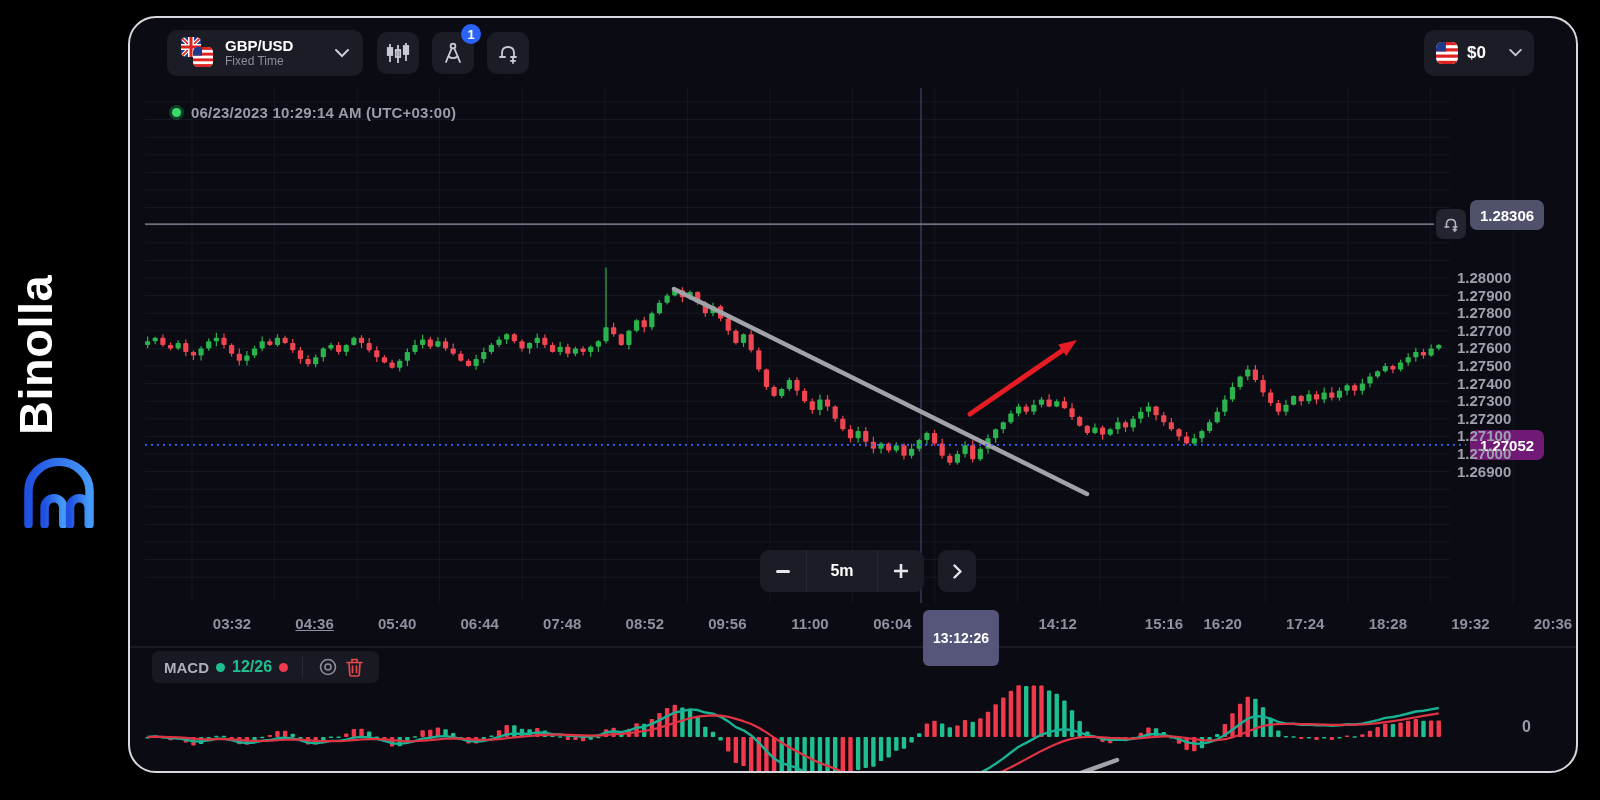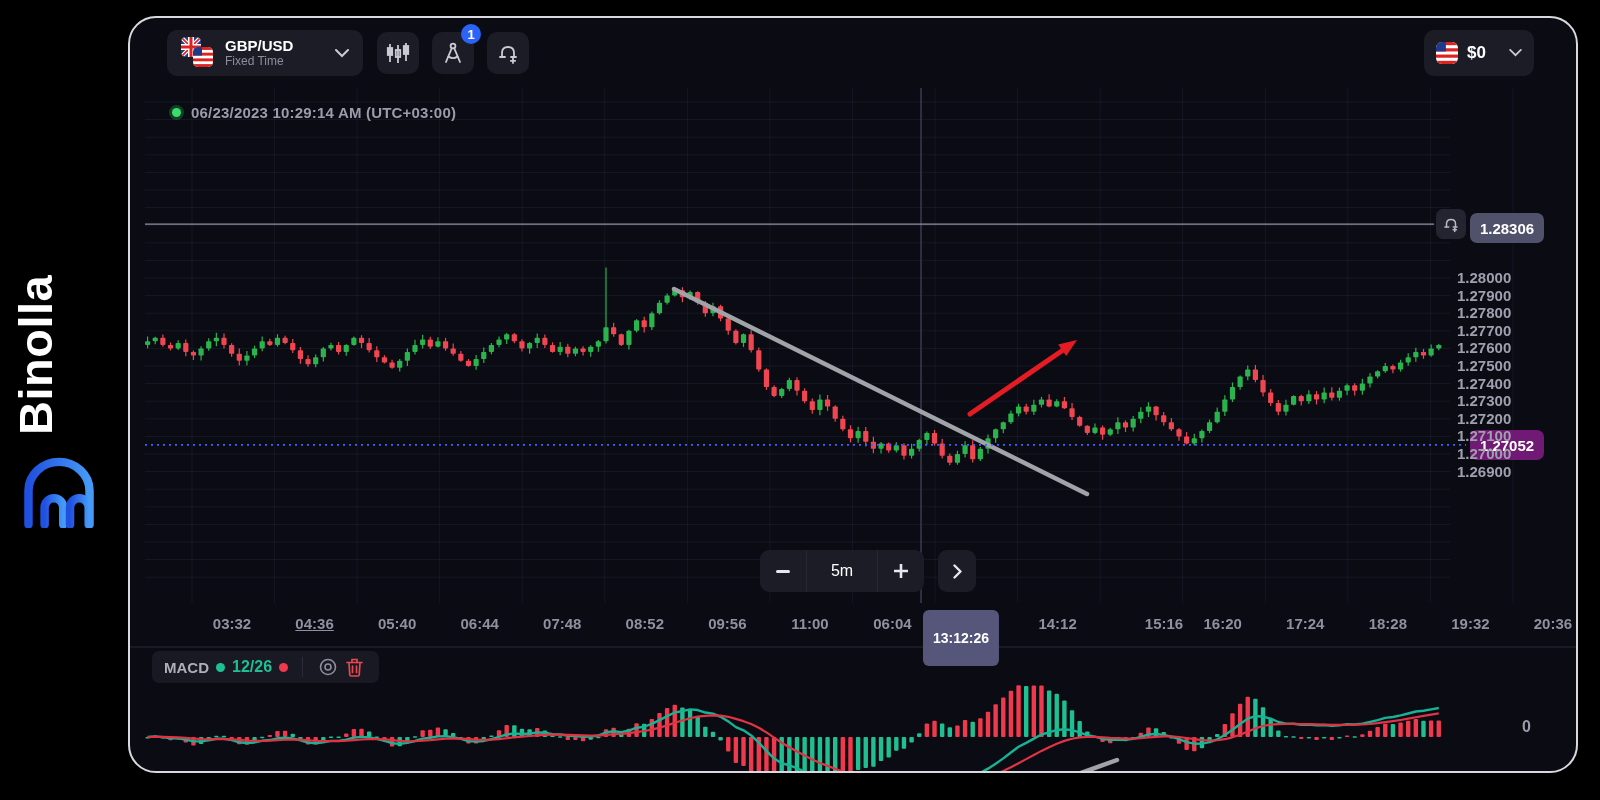--- a/index.html
+++ b/index.html
@@ -47,33 +47,33 @@
   .ylab { position:absolute; left:1327px; color:#9fa0ad; font-size:15px; font-weight:600;text-align:center; }
   .xlab { position:absolute; top:597px; color:#8f90a0; font-size:15px; font-weight:600;
           transform:translateX(-50%);margin-left:40px; }
   .xlab.selected { background:#55567a; color:#fff; border-radius:6px; padding:20px 10px;
                    top:592px; font-size:14px; font-weight:700; }
 
   
   .price-tag { position:absolute; left:1340px; width:74px; height:30px; border-radius:7px;
                color:#fff; font-size:15px; font-weight:700; display:flex; align-items:center;
                justify-content:center; }
-  .alarm-tag { top:195px; background:#50516b; }
+  .alarm-tag { top:182px; background:#50516b; }
   .cur-tag   { top:412px; background:#701a75; }
   .alarm-bell-btn { position:absolute; left:1306px; top:191px; width:30px; height:30px;
                     background:#23242f; border-radius:7px; display:flex; align-items:center;
                     justify-content:center; cursor:pointer; }
 
   
   .zoom-group { position:absolute; left:630px; top:532px; height:42px; background:#1b1c26;
                 border-radius:9px; display:flex; align-items:center; overflow:hidden; }
   .zg-cell { height:100%; display:flex; align-items:center; justify-content:center;
              color:#e7e8ee; cursor:pointer; }
   .zg-minus,.zg-plus { width:46px; font-size:22px; }
-  .zg-int { width:72px; color:#fff; font-size:16px; font-weight:400;
+  .zg-int { width:72px; color:#fff; font-size:16px; font-weight:700;
             border-left:1px solid #262734; border-right:1px solid #262734; }
   .zoom-next { position:absolute; left:808px; top:532px; width:38px; height:42px;
                background:#1b1c26; border-radius:9px; display:flex; align-items:center;
                justify-content:center; cursor:pointer; }
 
   
   .macd-legend { position:absolute; left:22px; top:633px; height:32px; background:#181923;
                  border-radius:7px; display:flex; align-items:center; padding:12px 12px; }
   .macd-name { color:#aeafbb; font-size:15px; font-weight:700; }
   .dot { width:9px; height:9px; border-radius:50%; display:inline-block; margin:0 7px; }

